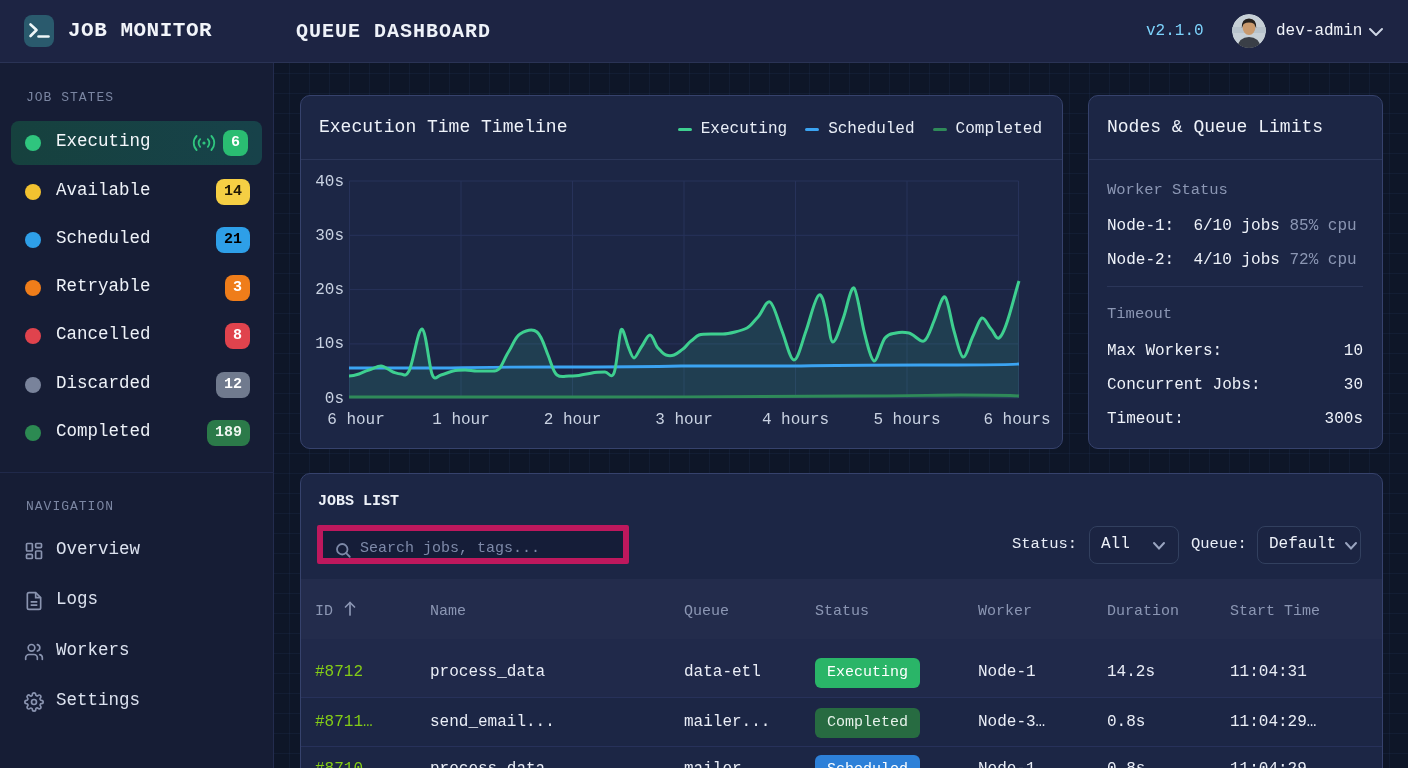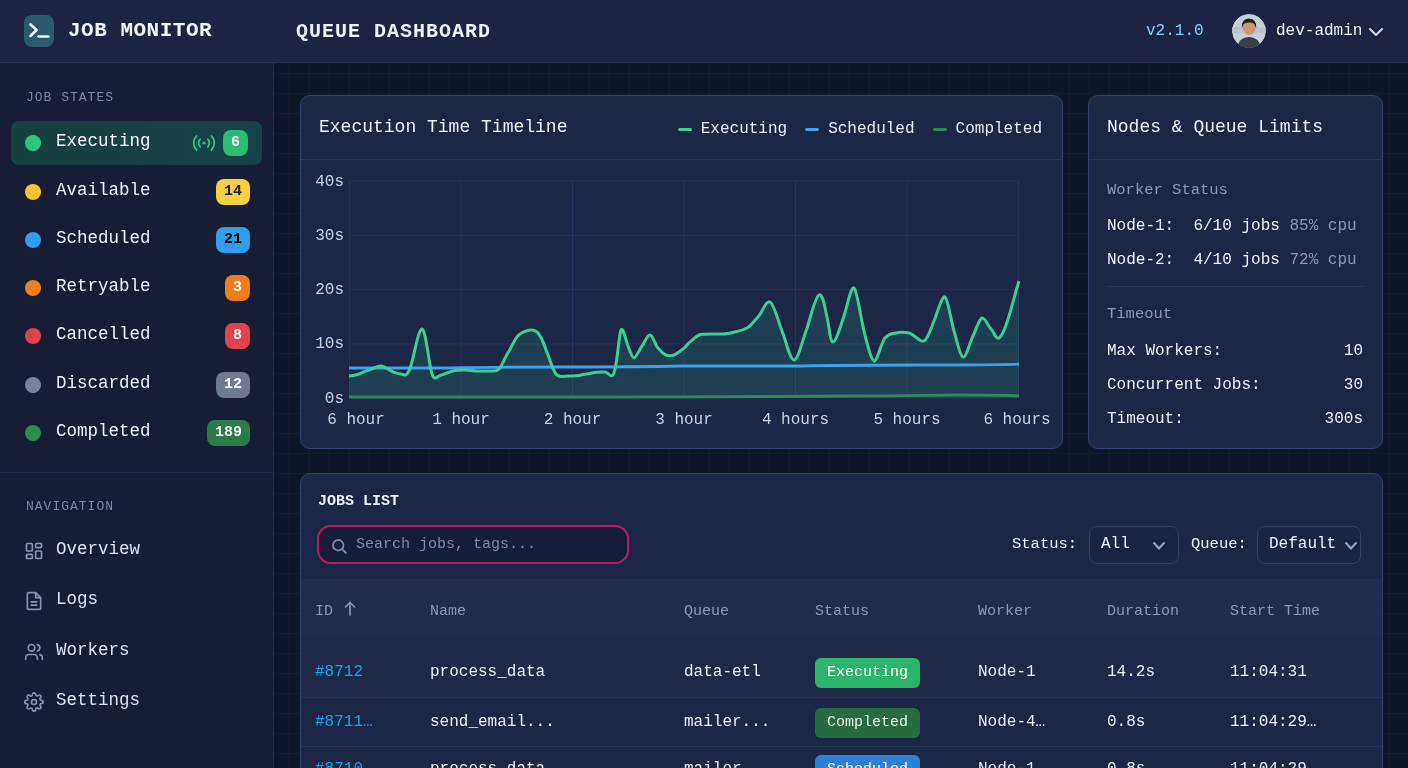--- a/index.html
+++ b/index.html
@@ -35,35 +35,35 @@
 .leg{position:absolute;top:24px;display:flex;align-items:center;}
 .dash{width:14px;height:3px;border-radius:2px;margin-right:9px;}
 .leglab{font-size:16px;color:#e8edf6;margin-right:18px;}
 
 .grey{color:#8b96b3;}
 .kv{position:absolute;left:18px;right:19px;font-size:16px;white-space:pre;}
 .kv .val{float:right;text-align:right;}
 
 #jobscard{left:26px;top:410px;width:1083px;height:357px;}
 #jobstitle{position:absolute;left:17px;top:19px;font-size:15px;font-weight:bold;letter-spacing:0;color:#eef2f9;}
-#search{position:absolute;left:16px;top:51px;width:312px;height:39px;border:2px solid #be185d;border-radius:14px;background:#151d38;}
+#search{position:absolute;left:16px;top:51px;width:312px;height:39px;border:6px solid #be185d;border-radius:2px;background:#151d38;}
 #search span{position:absolute;left:37px;top:9px;font-size:15px;color:#7d89a8;}
 .ddlab{position:absolute;top:61px;font-size:15.5px;color:#e8edf6;}
 .dd{position:absolute;top:52px;height:38px;border:1px solid #32405f;border-radius:8px;background:#1b2442;font-size:16px;color:#eef2f9;}
 .dd span{position:absolute;left:11px;top:8px;}
 
 #thead{position:absolute;left:0;top:105px;width:1081px;height:60px;background:#232c4c;}
 .th{position:absolute;top:24px;font-size:15px;color:#8b96b3;}
 .trow{position:absolute;left:0;width:1081px;height:54px;}
 .td{position:absolute;top:15px;font-size:16px;color:#e9edf6;}
 .r1 .td{top:24px;}
 .r1 .tbadge{top:19px;}
 .r3 .td{top:14px;}
 .r3 .tbadge{top:9px;}
-.tid{color:#0ea5e9;}
+.tid{color:#84cc16;}
 .tbadge{position:absolute;top:10px;height:30px;line-height:30px;border-radius:6px;font-size:15px;padding:0 12px;}
 .rowsep{position:absolute;left:0;width:1081px;height:1px;background:#27315a;}
 </style>
 </head>
 <body>
 
 <div id="topbar">
   <div id="logo">
     <svg width="30" height="32" viewBox="0 0 30 32" fill="none" stroke="#eef6f8" stroke-width="2.6" stroke-linecap="round" stroke-linejoin="round">
       <path d="M6.5 9.5 L12.5 15 L6.5 21"></path>
@@ -267,21 +267,21 @@
       <div class="td" style="left:677px">Node-1</div>
       <div class="td" style="left:806px">14.2s</div>
       <div class="td" style="left:929px">11:04:31</div>
     </div>
     <div class="rowsep" style="top:223px"></div>
     <div class="trow" style="top:224px;height:49px">
       <div class="td tid" style="left:14px">#8711…</div>
       <div class="td" style="left:129px">send_email...</div>
       <div class="td" style="left:383px">mailer...</div>
       <div class="tbadge" style="left:514px;background:#276b41;color:#e6f2ea">Completed</div>
-      <div class="td" style="left:677px">Node-4…</div>
+      <div class="td" style="left:677px">Node-3…</div>
       <div class="td" style="left:806px">0.8s</div>
       <div class="td" style="left:929px">11:04:29…</div>
     </div>
     <div class="rowsep" style="top:272px"></div>
     <div class="trow r3" style="top:272px;height:60px">
       <div class="td tid" style="left:14px">#8710</div>
       <div class="td" style="left:129px">process_data</div>
       <div class="td" style="left:383px">mailer...</div>
       <div class="tbadge" style="left:514px;background:#2d80d8;color:#fff">Scheduled</div>
       <div class="td" style="left:677px">Node-1</div>

